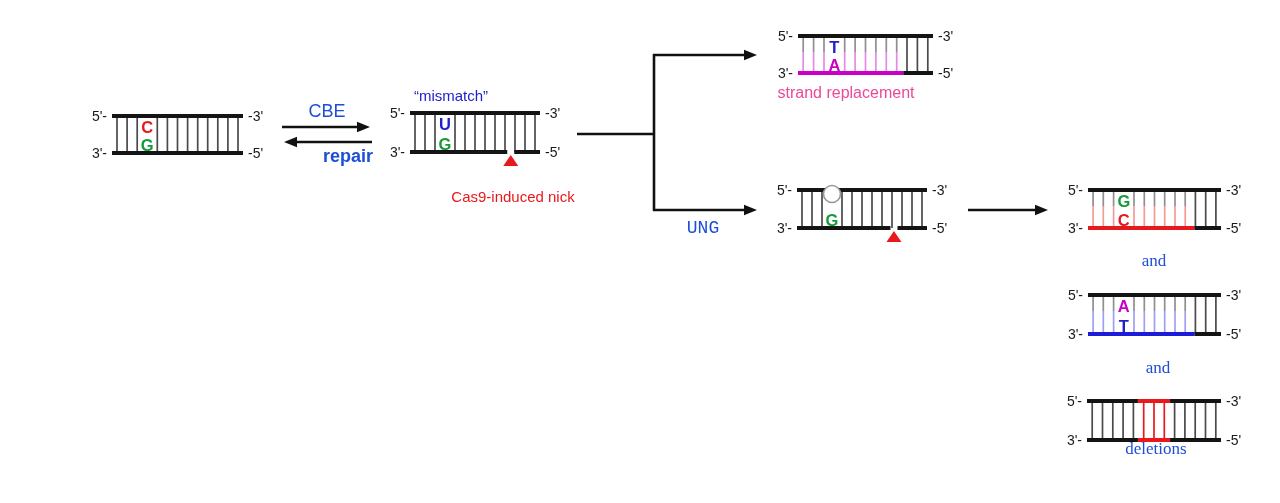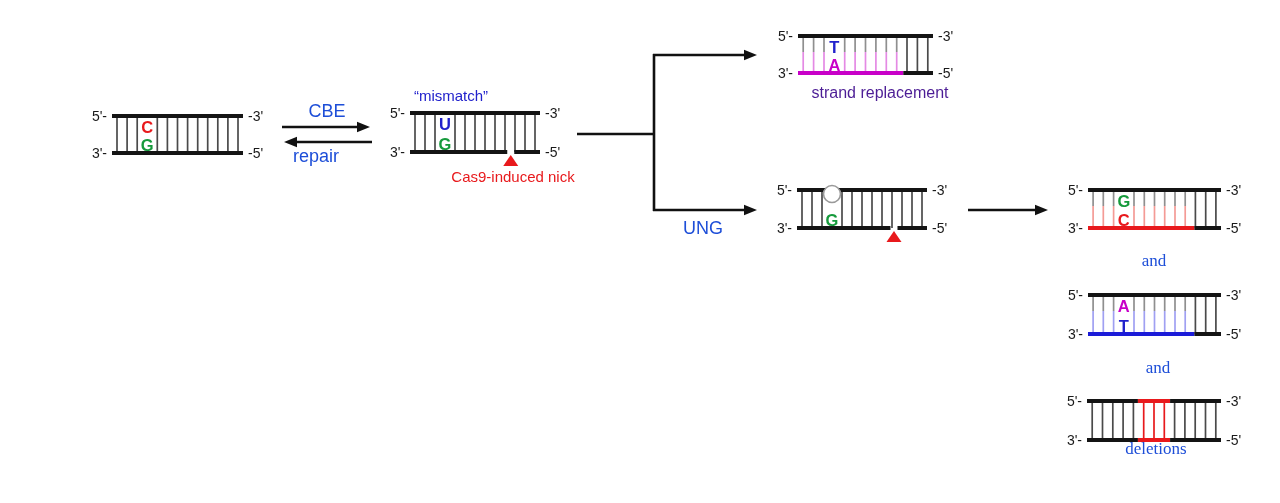--- a/index.html
+++ b/index.html
@@ -231,21 +231,21 @@
         <line x1="653" y1="210" x2="744" y2="210" stroke="#111111" stroke-width="2.6"></line>
         <polygon points="757,210 744,215.2 744,204.8" fill="#111111"></polygon>
       </g>
       <g>
         <line x1="968" y1="210" x2="1035" y2="210" stroke="#111111" stroke-width="2.6"></line>
         <polygon points="1048,210 1035,215.2 1035,204.8" fill="#111111"></polygon>
       </g>
     </svg>
 
   <span class="lbl" style="left:327px;top:111px;">CBE</span>
-  <span class="lbl" style="left:316px;top:156px;">repair</span>
-  <span class="lbl" style="left:703px;top:228px;">UNG</span>
+  <span class="lbl" style="left:348px;top:156px;font-weight:bold;">repair</span>
+  <span class="lbl" style="left:703px;top:228px;font-family:Liberation Mono, monospace;">UNG</span>
   <span class="lbl small" style="left: 451px; top: 95px; color: rgb(33, 33, 204);">“mismatch”</span>
-  <span class="lbl small" style="left: 513px; top: 176px; color: rgb(232, 25, 28);">Cas9-induced nick</span>
-  <span class="lbl med" style="left: 880px; top: 93px; color: #4c1d95;">strand replacement</span>
+  <span class="lbl small" style="left: 513px; top: 196px; color: rgb(232, 25, 28);">Cas9-induced nick</span>
+  <span class="lbl med" style="left: 846px; top: 93px; color: #ec4899;">strand replacement</span>
   <span class="lbl mid" style="left:1154px;top:260px;">and</span>
   <span class="lbl mid" style="left:1158px;top:367px;">and</span>
   <span class="lbl mid" style="left:1156px;top:448px;">deletions</span>
 </div>
 
 </body></html>

